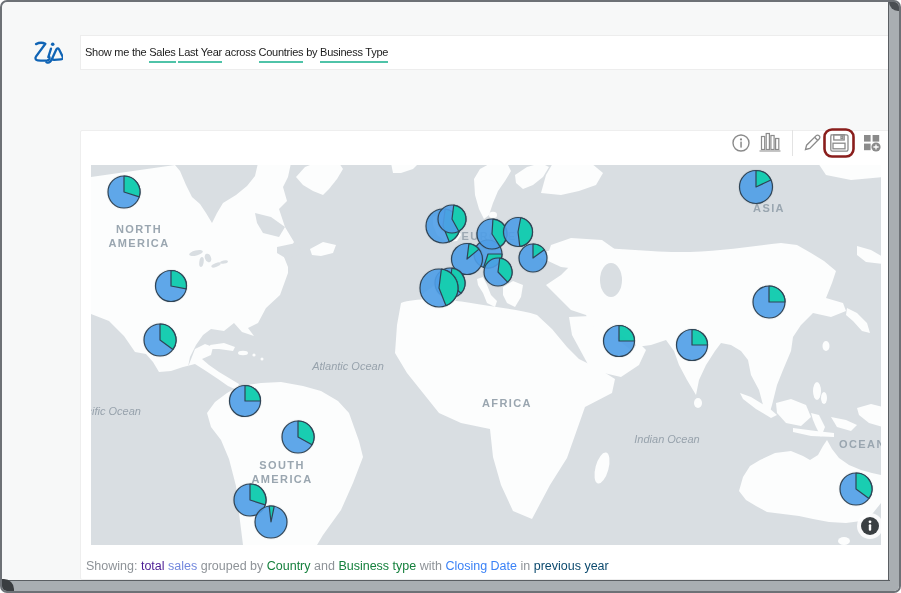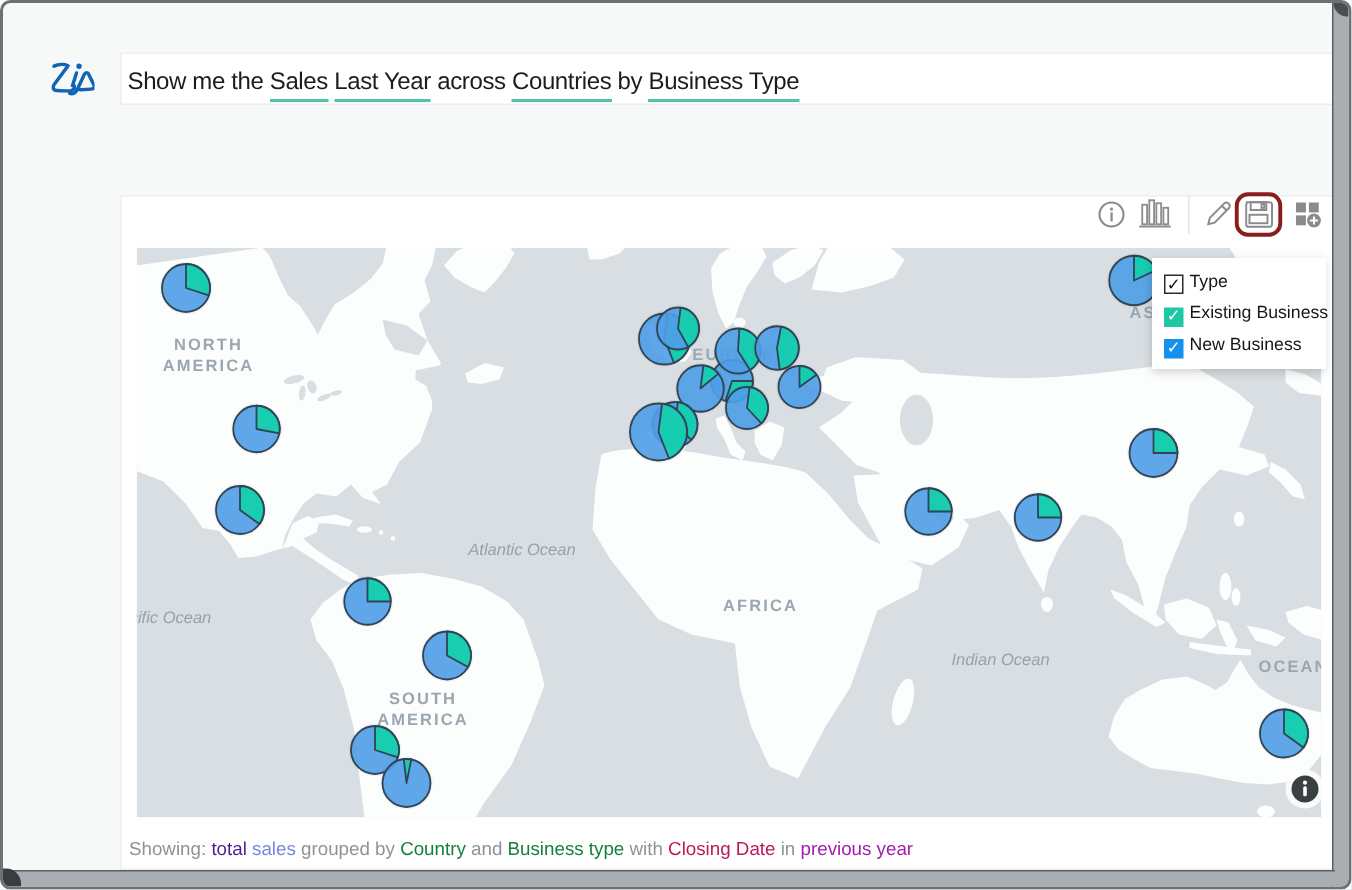--- a/index.html
+++ b/index.html
@@ -8,37 +8,37 @@
   .frame{position:absolute;left:0;top:0;width:901px;height:593px;box-sizing:border-box;
          border:2px solid #6d7176;border-radius:7px;background:#f7f8f8;overflow:hidden;}
   .rightbar{position:absolute;top:0;right:0;width:10px;height:593px;background:#a9aeb2;border-left:1px solid #5a5e62;}
   .bottombar{position:absolute;bottom:0;left:0;right:9px;height:10px;background:#a9aeb2;border-top:1px solid #5a5e62;}
   .corner-tr{position:absolute;right:0;top:0;width:10px;height:9px;background:#4a4e52;
              border-bottom-left-radius:10px;}
   .corner-bl{position:absolute;left:0;bottom:0;width:12px;height:12px;background:#3a3d40;
              border-top-right-radius:10px;}
   .searchbar{position:absolute;left:78px;top:33px;width:811px;height:35px;background:#fff;
              border:1px solid #ededed;box-sizing:border-box;}
-  .query{position:absolute;left:4px;top:10px;font-size:16px;letter-spacing:-0.25px;color:#1c1c1c;white-space:nowrap;}
+  .query{position:absolute;left:4px;top:10px;font-size:11px;letter-spacing:-0.25px;color:#1c1c1c;white-space:nowrap;}
   .query .u{border-bottom:2px solid #4fc3a8;padding-bottom:3px;}
   .card{position:absolute;left:78px;top:128px;width:810px;height:450px;background:#fff;
         border:1px solid #eeeeee;box-sizing:border-box;border-radius:2px;}
   .toolbar{position:absolute;left:650px;top:-3.5px;height:32px;}
   .map{position:absolute;left:10px;top:34px;width:790px;height:380px;overflow:hidden;}
   .legend{position:absolute;left:687px;top:41px;width:116px;height:74px;background:#fff;
           box-shadow:-1px 2px 6px rgba(0,0,0,.18);z-index:5;}
   .lrow{position:absolute;left:8px;height:14px;font-size:11.8px;color:#161616;white-space:nowrap;}
   .cb{display:inline-block;width:13px;height:13px;vertical-align:-2px;margin-right:4px;
       box-sizing:border-box;text-align:center;line-height:13px;font-size:11px;}
   .cb1{border:1.5px solid #2c2c2c;background:#fff;color:#111;}
   .cb2{background:#1ec8a4;color:#fff;}
   .cb3{background:#1590ec;color:#fff;}
   .showing{position:absolute;left:5px;top:428px;font-size:12.5px;color:#8e9398;white-space:nowrap;}
   .sg{color:#8e9398;text-align:center;} .sgreen{color:#4c1d95;} .sblue{color:#7388dd;} .sred{color:#15803d;}
-  .sorange{color:#be185d;} .ssky{color:#a21caf;}
+  .sorange{color:#3b82f6;} .ssky{color:#0c4a6e;}
 </style>
 </head>
 <body>
 <div class="frame">
   <div class="searchbar">
     <div class="query">Show me the <span class="u">Sales</span> <span class="u">Last Year</span> across <span class="u">Countries</span> by <span class="u">Business Type</span></div>
   </div>
   <div class="card">
     <div class="toolbar">
       <svg width="155" height="32" viewBox="0 0 155 32">
@@ -308,25 +308,20 @@
               <circle cx="765" cy="324" r="16" fill="#4f9fe8" fill-opacity="0.9" stroke="#2f4456" stroke-width="1.2"></circle>
         <path d="M765,324 L765.00,308.00 A16,16 0 0 1 777.94,333.40 Z" fill="#15cfae" fill-opacity="0.95" stroke="#2f4456" stroke-width="1.2" stroke-linejoin="round"></path>
             </g>
         </g>
 
         <circle cx="779" cy="361" r="13" fill="#ffffff" opacity="0.85"></circle>
         <circle cx="779" cy="361" r="9" fill="#3a3f42"></circle>
         <circle cx="779" cy="356.8" r="1.4" fill="#fff"></circle>
           <rect x="777.8" y="359.2" width="2.4" height="6.6" rx="1" fill="#fff"></rect>
       </svg>
-    </div>
-    <div class="legend">
-      <div class="lrow" style="top:8px"><span class="cb cb1">✓</span>Type</div>
-      <div class="lrow" style="top:29px"><span class="cb cb2">✓</span>Existing Business</div>
-      <div class="lrow" style="top:50px"><span class="cb cb3">✓</span>New Business</div>
     </div>
     <div class="showing"><span class="sg">Showing:</span> <span class="sgreen">total</span> <span class="sblue">sales</span> <span class="sg">grouped by</span> <span class="sred">Country</span> <span class="sg">and</span> <span class="sred">Business type</span> <span class="sg">with</span> <span class="sorange">Closing Date</span> <span class="sg">in</span> <span class="ssky">previous year</span></div>
   </div>
 
   <svg style="position:absolute;left:31px;top:38px" width="30" height="26" viewBox="0 0 30 26">
     <g fill="none" stroke="#1064b5" stroke-width="2.3" stroke-linecap="round" stroke-linejoin="round">
       <path d="M3,4.1 C6,2.6 10,2.6 12.4,3.8 L3.1,16.4 C1.9,18.1 2.3,20.1 4.7,20.3 C8,20.6 11.5,20.7 14.2,20.4 C16.2,20.1 16.9,18.9 16.5,17.2"></path>
       <path d="M18,8.6 L15.3,17.1"></path>
       <path d="M13.4,22.2 C15.6,23.2 17.6,21.8 18.8,19.2 L23.3,9.4 C23.9,8.1 25.3,8.1 26.0,9.3 L29.6,16.6 C30.3,18.1 29.5,19.3 27.7,19.4 L21.2,19.8 C19.8,19.9 19.2,19.1 19.5,18.1"></path>
     </g>

